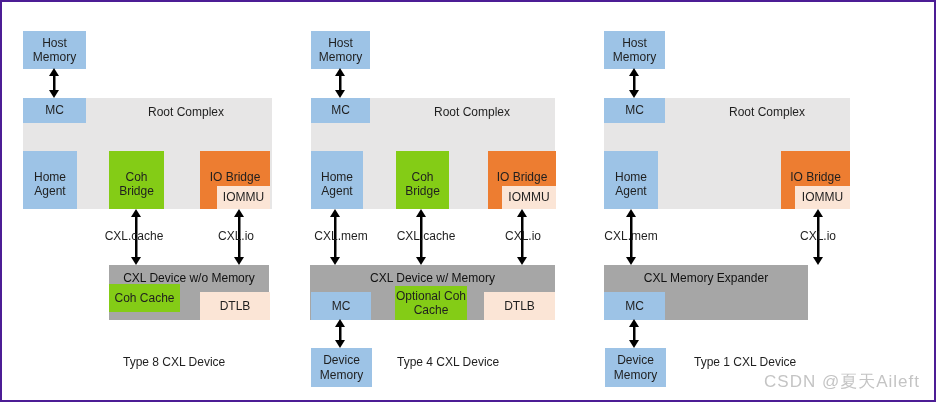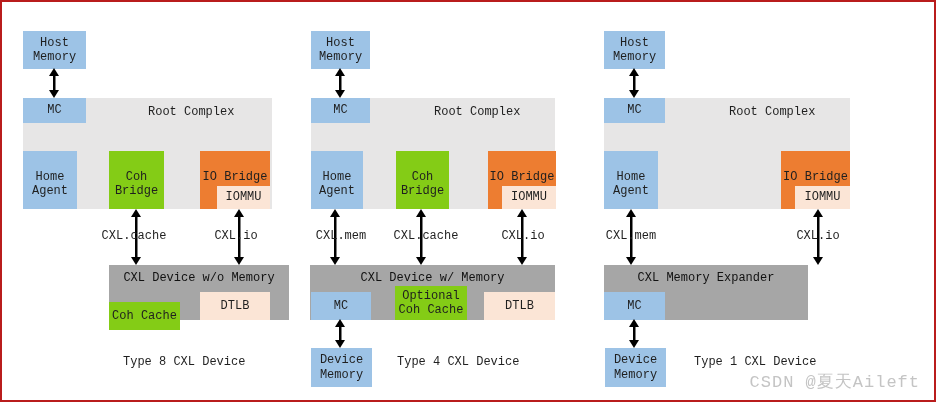--- a/index.html
+++ b/index.html
@@ -1,20 +1,20 @@
 <!DOCTYPE html>
 <html><head>
 <meta charset="utf-8">
 <style>
   html,body { margin:0; padding:0; background:#888; }
   .frame {
     position:relative; width:936px; height:402px;
-    background:#ffffff; border:2px solid #b91c1c; box-sizing:border-box;
+    background:#ffffff; border:2px solid #4c1d95; box-sizing:border-box;
     overflow:hidden;
-    font-family:Liberation Mono, monospace;
+    font-family:Liberation Sans, sans-serif;
     color:#1f1f1f;
   }
   .box { position:absolute; font-size:12px; line-height:1.2; box-sizing:border-box; }
   .center { display:flex; align-items:center; justify-content:center; text-align:center; }
   .topalign { display:flex; justify-content:center; text-align:center; padding-top:19px; }
   .blue   { background:#9dc3e6; }
   .green  { background:#84cc16; }
   .orange { background:#ed7d31; }
   .peach  { background:#fbe5d6; }
   .rc     { background:#e7e6e6; }
@@ -55,24 +55,24 @@
     <div class="box blue topalign" style="left:21px;top:149px;width:54px;height:58px">Home Agent</div>
     <div class="box green topalign" style="left:107px;top:149px;width:55px;height:58px">Coh Bridge</div>
     <div class="box orange topalign" style="left:198px;top:149px;width:70px;height:58px">IO Bridge</div>
     <div class="box peach center" style="left:215px;top:184px;width:53px;height:23px">IOMMU</div>
 
     <div class="arrow-v" style="left:129px;top:207px;height:56px"></div>
     <div class="arrow-v" style="left:232px;top:207px;height:56px"></div>
     <div class="link-label" style="left:132px;top:227px">CXL.cache</div>
     <div class="link-label" style="left:234px;top:227px">CXL.io</div>
 
-    <div class="box devgray" style="left:107px;top:263px;width:180px;height:55px">
+    <div class="box devgray" style="left:107px;top:263px;width:160px;height:55px">
       <span class="device-title">CXL Device w/o Memory</span>
     </div>
-    <div class="box green center" style="left:107px;top:300px;width:71px;height:28px">Coh Cache</div>
+    <div class="box green center" style="left:107px;top:282px;width:71px;height:28px">Coh Cache</div>
     <div class="box peach center" style="left:198px;top:290px;width:70px;height:28px">DTLB</div>
 
     <div class="caption" style="left:121px;top:353px">Type 8 CXL Device</div>
   </div>
 
   <div>
     <div class="box blue center" style="left:309px;top:29px;width:59px;height:38px">Host Memory</div>
     <div class="arrow-v" style="left:333px;top:66px;height:30px"></div>
 
     <div class="box rc" style="left:309px;top:96px;width:244px;height:111px"></div>

